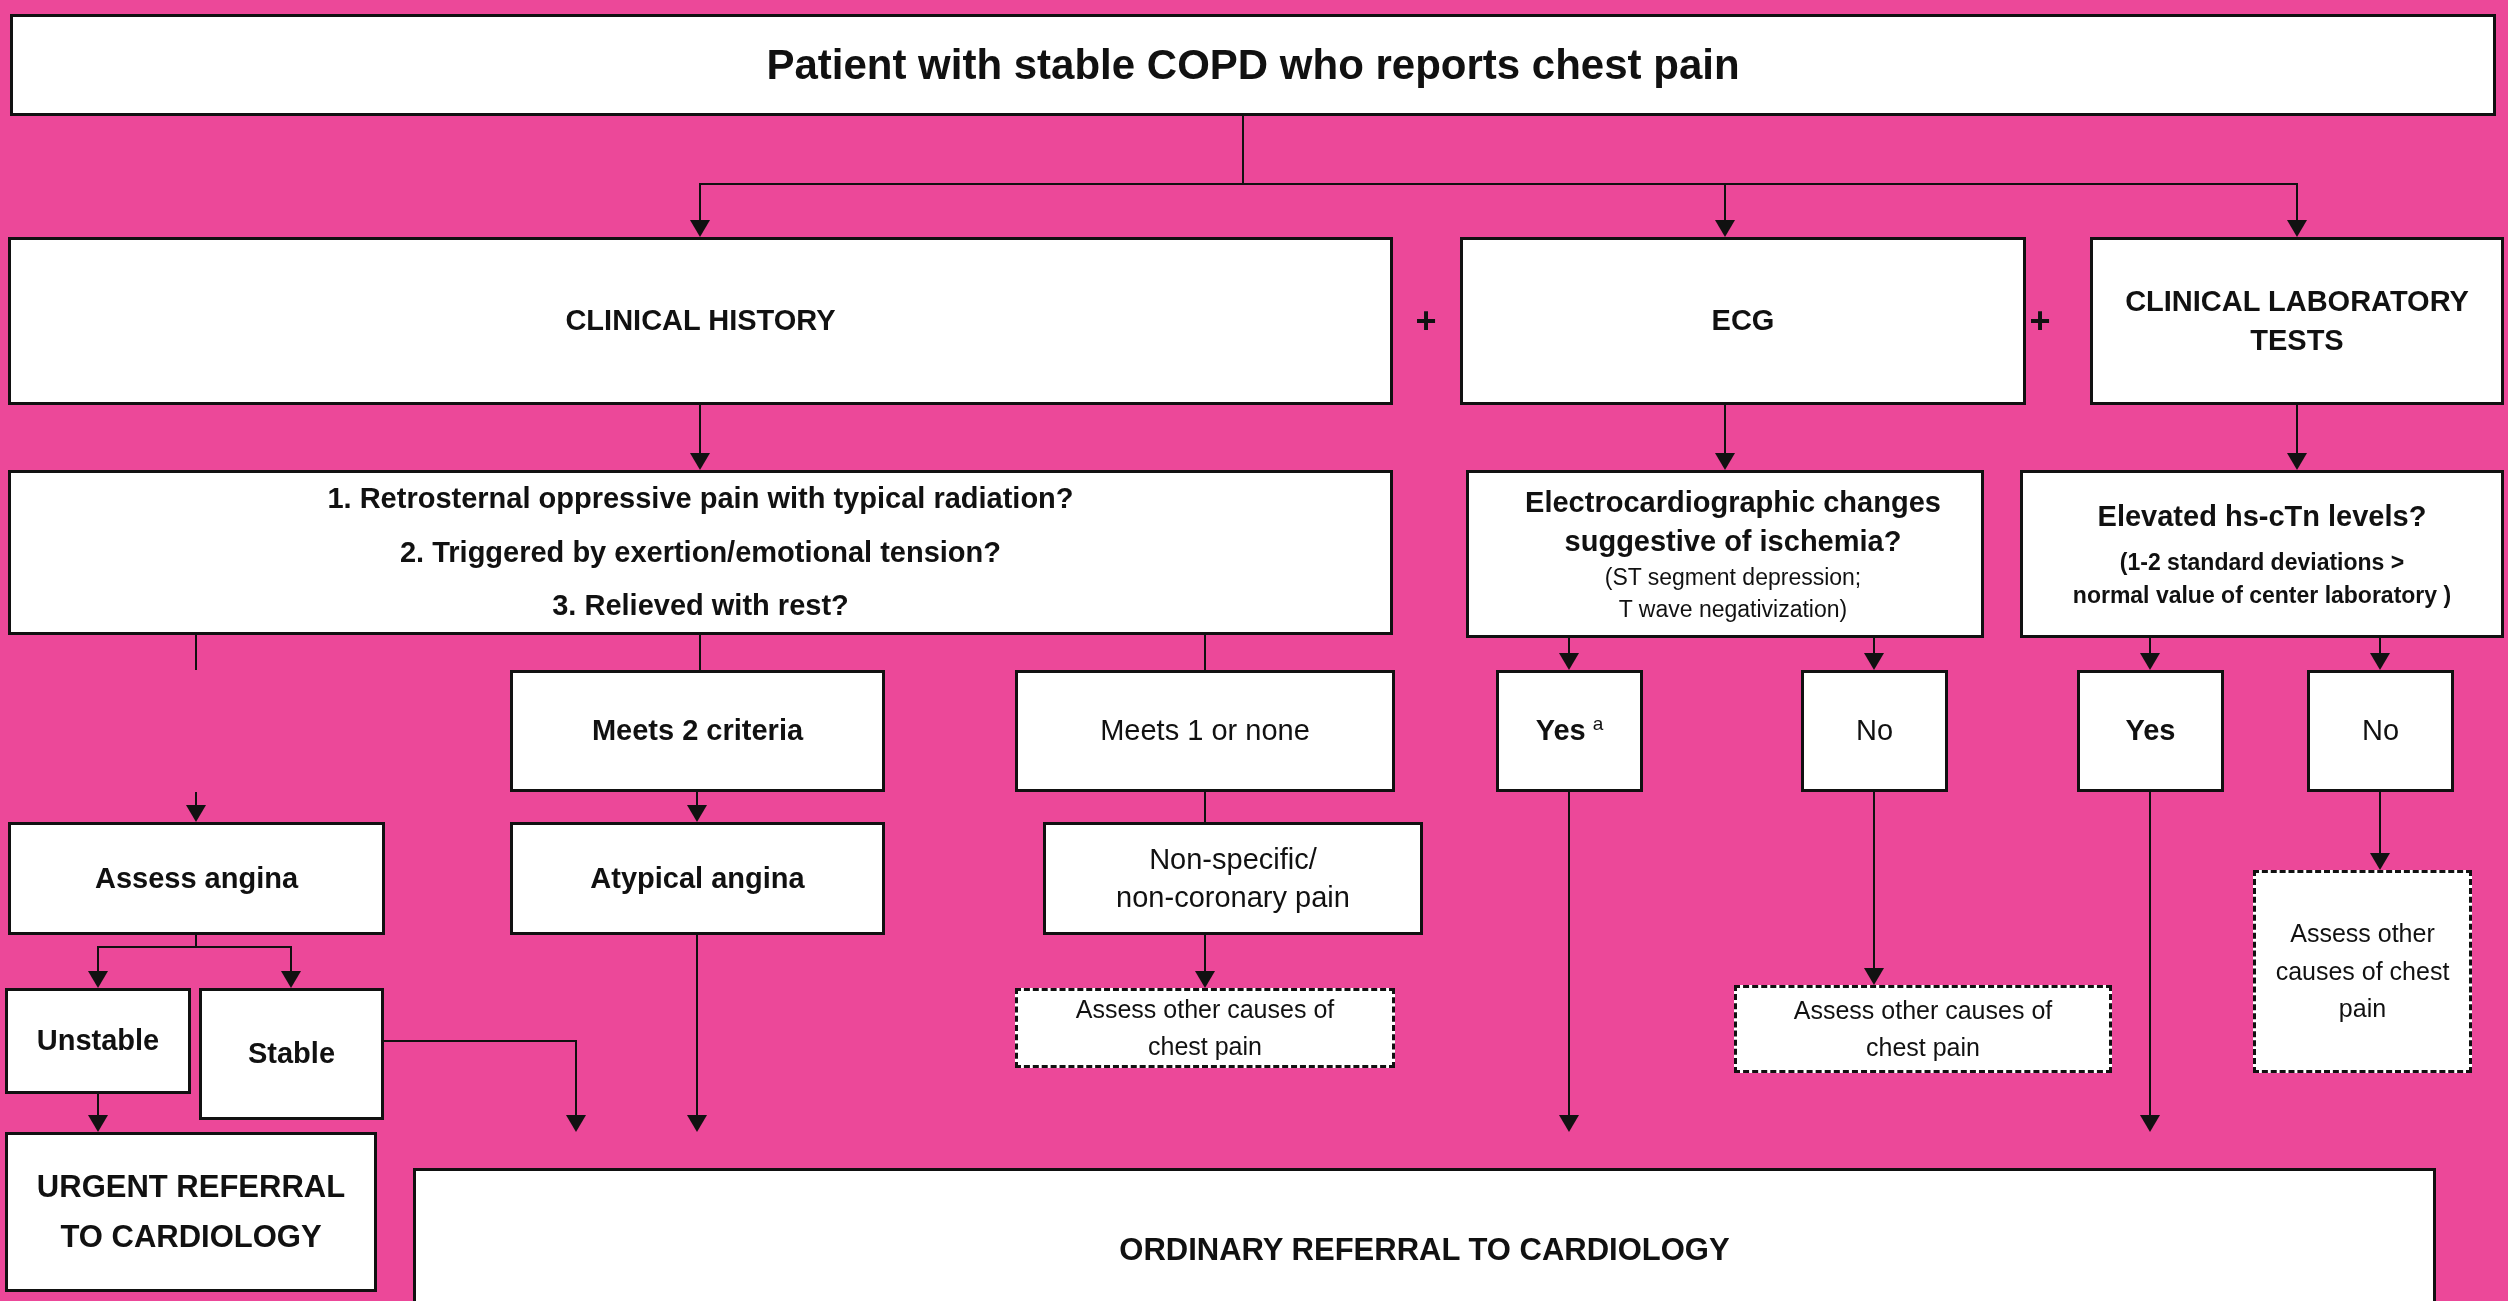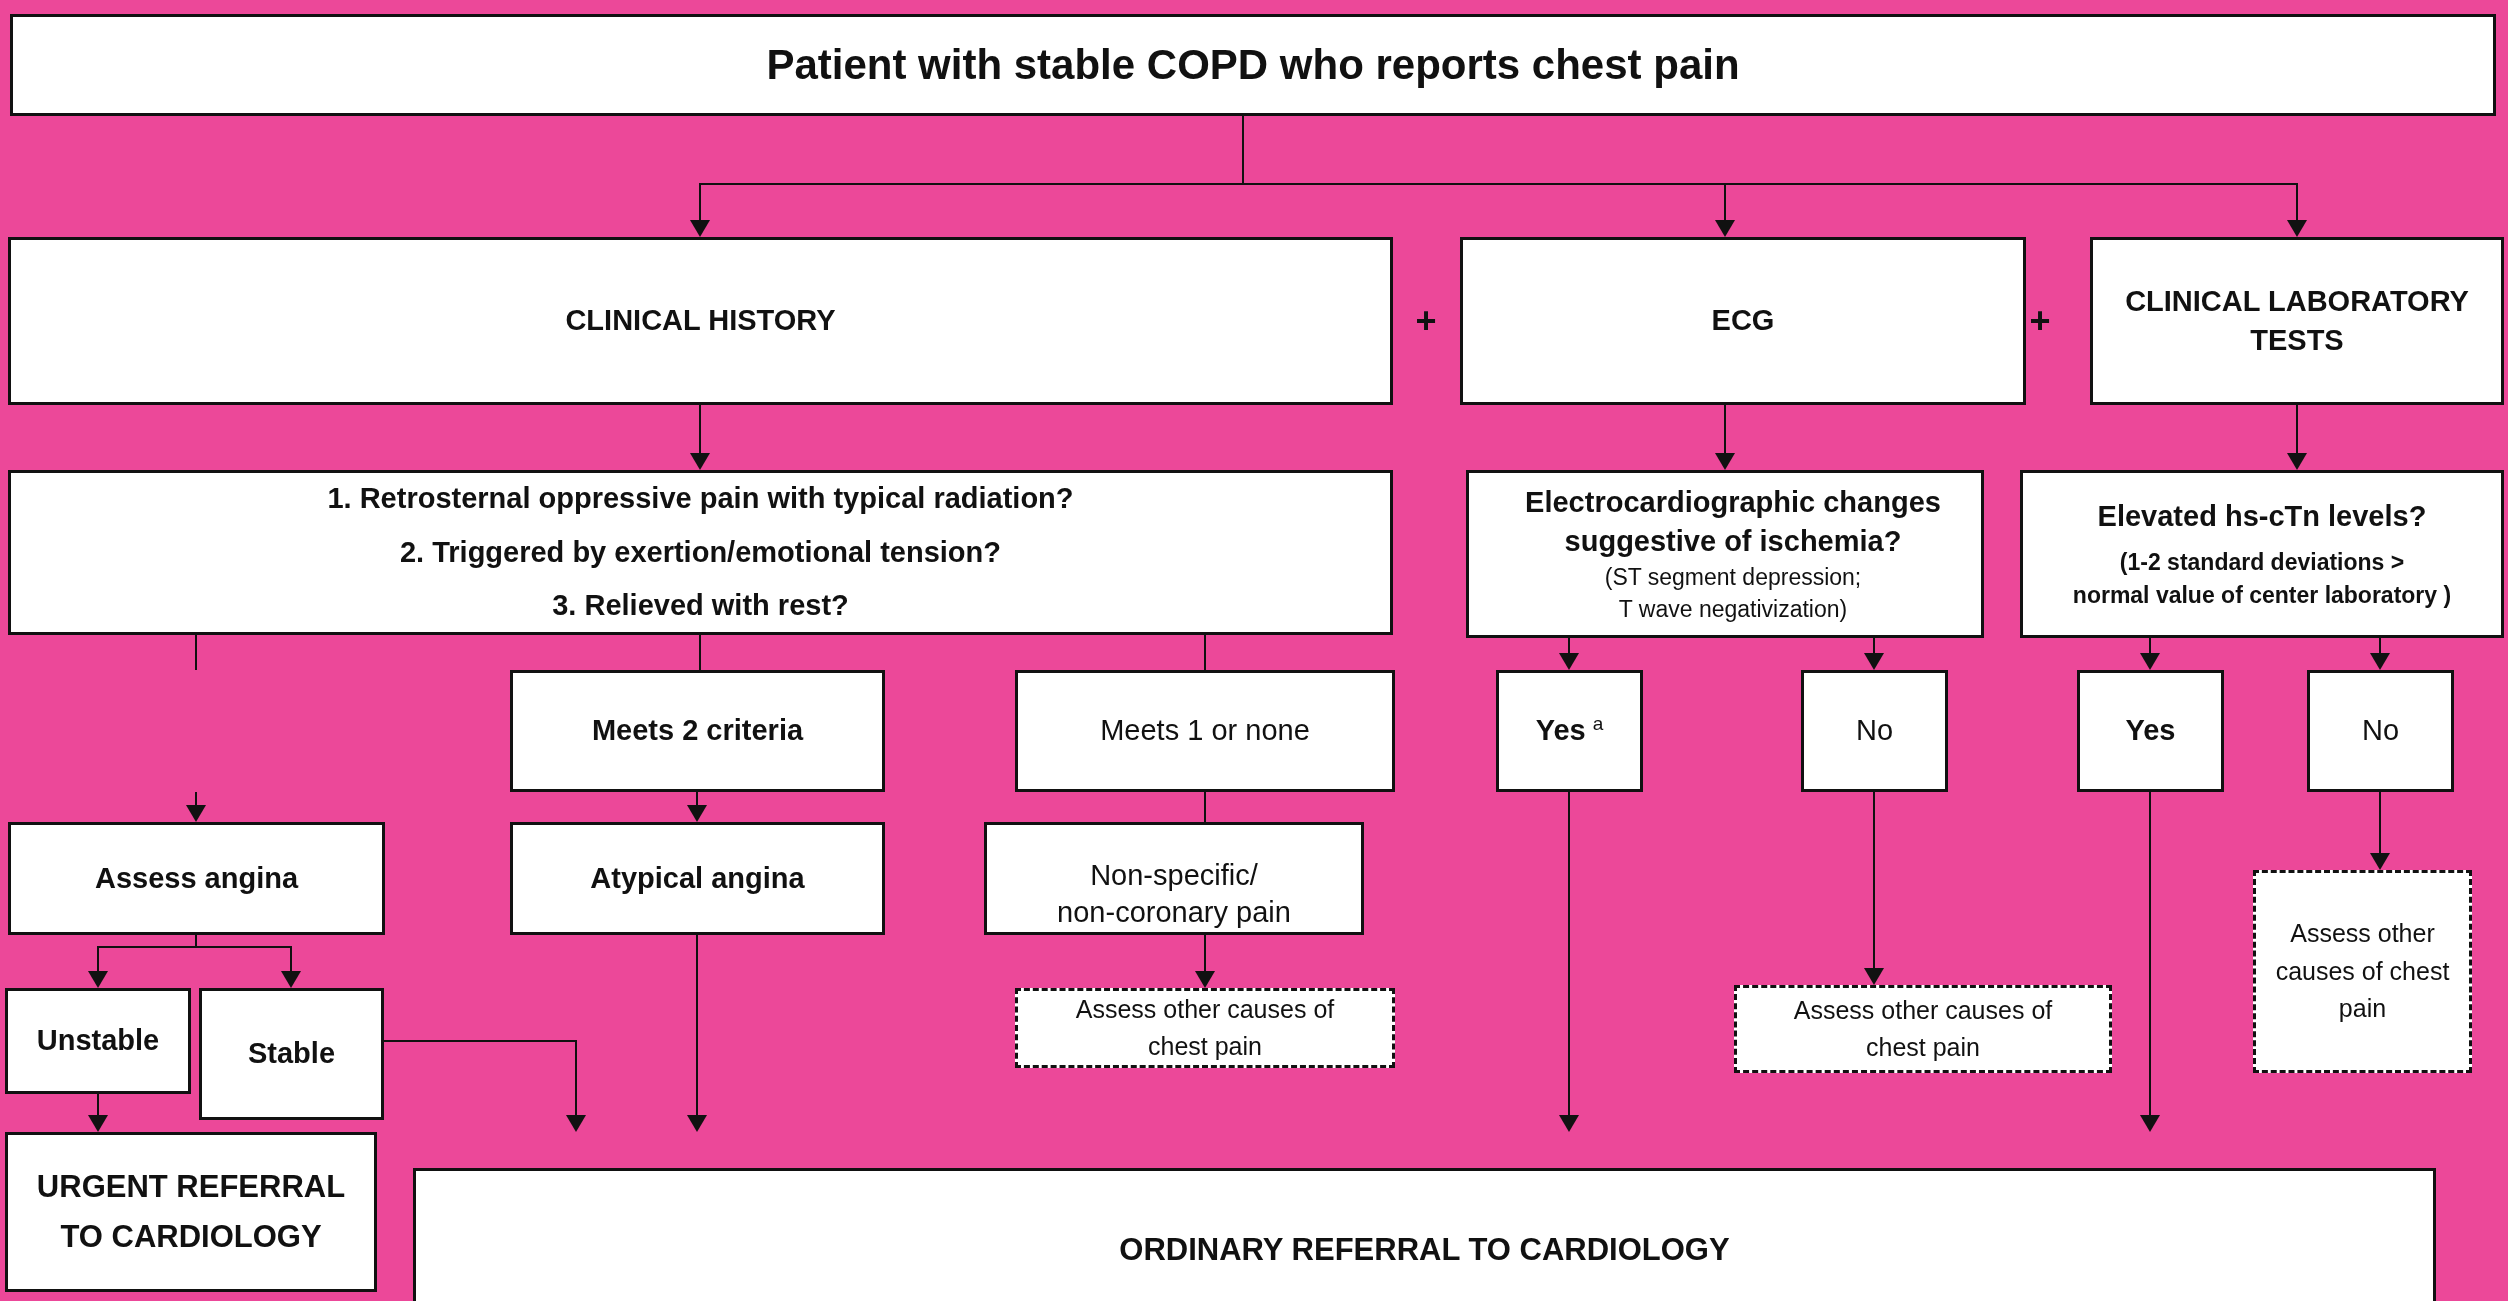--- a/index.html
+++ b/index.html
@@ -129,21 +129,21 @@
   <div class="vl" style="left:696px; top:792px; height:15px;"></div>
   <div class="ah" style="left:687px; top:805px;"></div>
   <div class="vl" style="left:1204px; top:792px; height:30px;"></div>
 
   <div class="box" style="left:8px; top:822px; width:377px; height:113px;">
     <div class="txt fs-label b">Assess angina</div>
   </div>
   <div class="box" style="left:510px; top:822px; width:375px; height:113px;">
     <div class="txt fs-label b">Atypical angina</div>
   </div>
-  <div class="box" style="left:984px; top:822px; width:380px; height:113px;align-items:flex-end;">
+  <div class="box" style="left:1043px; top:822px; width:380px; height:113px;">
     <div class="txt fs-label">Non-specific/
 non-coronary pain</div>
   </div>
 
   <div class="vl" style="left:195px; top:935px; height:13px;"></div>
   <div class="hl" style="left:97px; top:946px; width:195px;"></div>
   <div class="vl" style="left:97px; top:946px; height:27px;"></div>
   <div class="ah" style="left:88px; top:971px;"></div>
   <div class="vl" style="left:290px; top:946px; height:27px;"></div>
   <div class="ah" style="left:281px; top:971px;"></div>

